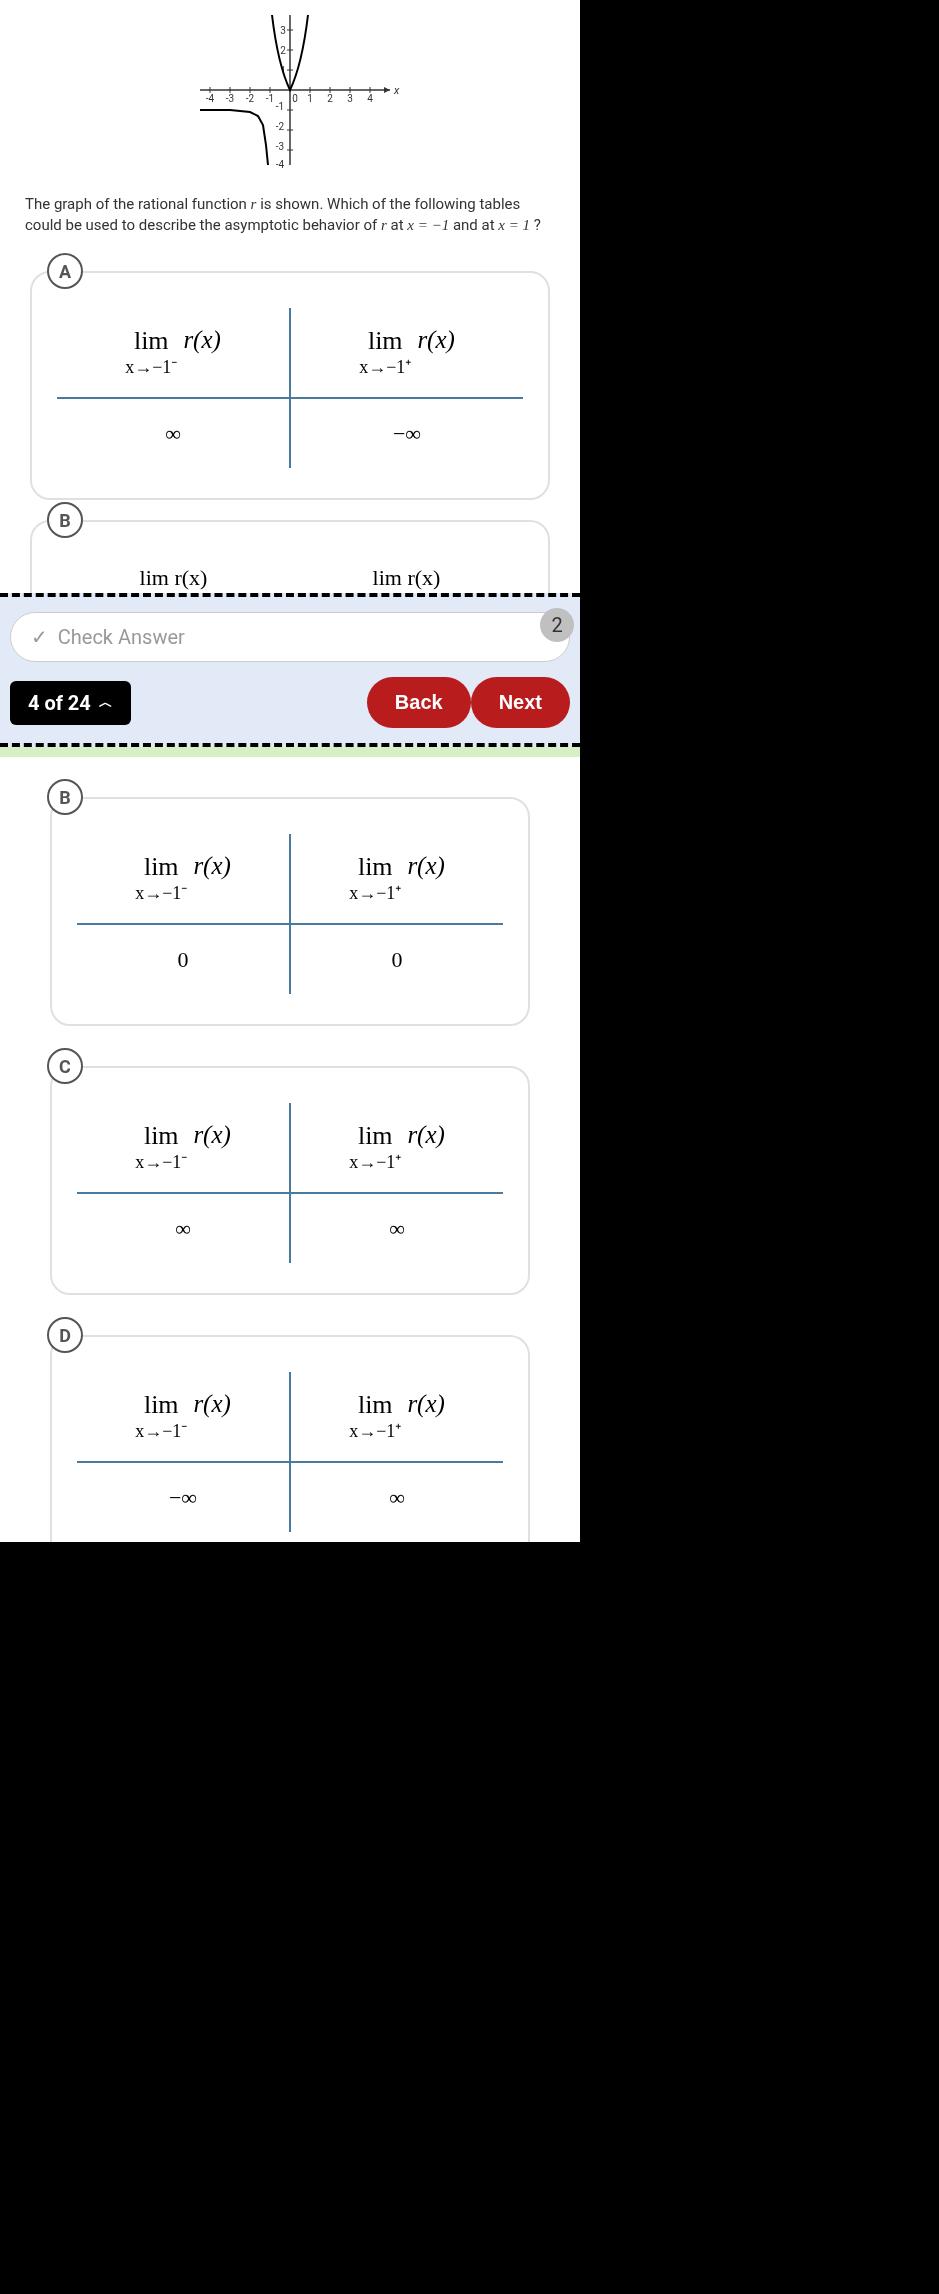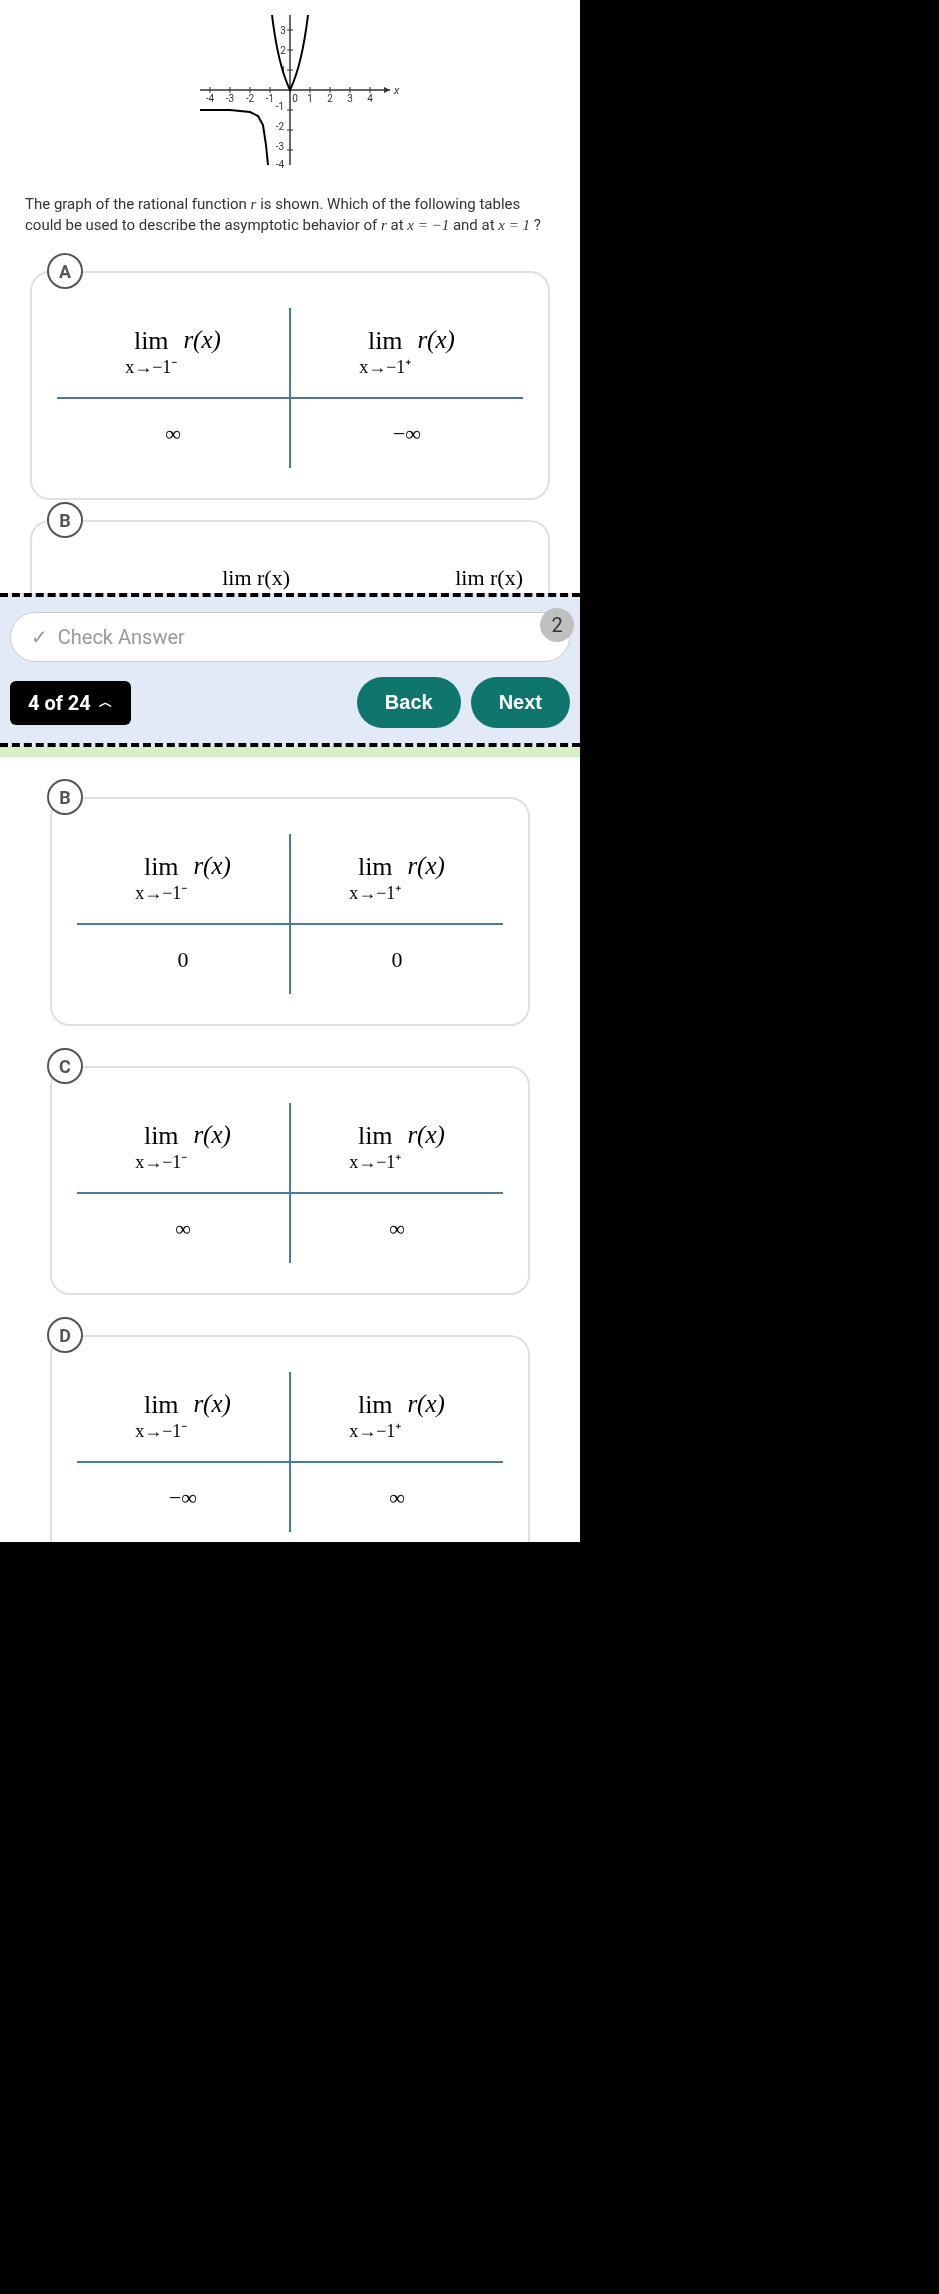--- a/index.html
+++ b/index.html
@@ -20,30 +20,30 @@
 .limit-table td{border-bottom:none;height:70px}
 .lim-expr{display:inline-block;text-align:center}
 .lim-top{display:block;font-size:26px}
 .lim-bot{display:block;font-size:18px;margin-top:-2px}
 .lim-side{display:inline-block;vertical-align:top;margin-left:6px;font-size:25px;font-style:italic}
 .controls-overlay{position:relative;background:#e1eaf6;border-top:4px dashed #000;border-bottom:4px dashed #000;padding:15px 10px}
 .check-answer{display:flex;align-items:center;background:#fff;border:1px solid #ccc;border-radius:30px;padding:12px 20px;margin-bottom:15px;position:relative}
 .check-answer .check-icon{color:#999;font-size:20px;margin-right:10px}
 .check-answer .check-text{color:#999;font-size:20px;flex:1}
 .check-answer .badge{position:absolute;right:-5px;top:-5px;background:#c0c0c0;color:#333;width:34px;height:34px;border-radius:50%;display:flex;align-items:center;justify-content:center;font-size:20px}
-.nav-row{display:flex;align-items:center;gap:10px}
+.nav-row{display:flex;align-items:center;}
 .progress-pill{background:#000;color:#fff;padding:10px 18px;border-radius:6px;font-weight:bold;font-size:20px;display:flex;align-items:center;gap:8px}
 .progress-pill .caret{font-size:14px}
 .spacer{flex:1}
-.nav-btn{background:#0f766e;color:#fff;border:none;padding:14px 28px;border-radius:30px;font-size:20px;font-weight:bold;cursor:pointer}
+.nav-btn{background:#b91c1c;color:#fff;border:none;padding:14px 28px;border-radius:30px;font-size:20px;font-weight:bold;cursor:pointer}
 .bottom-section{background:#fff;border-top:10px solid #d4f0c4;position:relative}
 .bottom-section .choice-card{margin:40px 50px 20px}
 .bottom-section .choice-label{left:-5px;top:-20px}
 .partial-choice{margin:20px 30px 0;border:2px solid #e0e0e0;border-radius:20px 20px 0 0;border-bottom:none;padding:20px 25px 0;position:relative}
-.cut-header{font-family:Georgia,'Times New Roman',serif;text-align:right;font-size:22px;padding:8px 0 2px;position:relative}
+.cut-header{font-family:Georgia,'Times New Roman',serif;text-align:center;font-size:22px;padding:8px 0 2px;position:relative}
 </style>
 </head>
 <body>
 
 <div class="page">
   <div class="graph-area">
     <svg class="graph-svg" width="220" height="160" viewBox="0 0 220 160">
       <line x1="20" y1="80" x2="210" y2="80" stroke="#333" stroke-width="1.5"></line>
       <polygon points="210,80 204,77 204,83" fill="#333"></polygon>
       <text x="214" y="84" font-size="11" font-style="italic" fill="#333">x</text>

